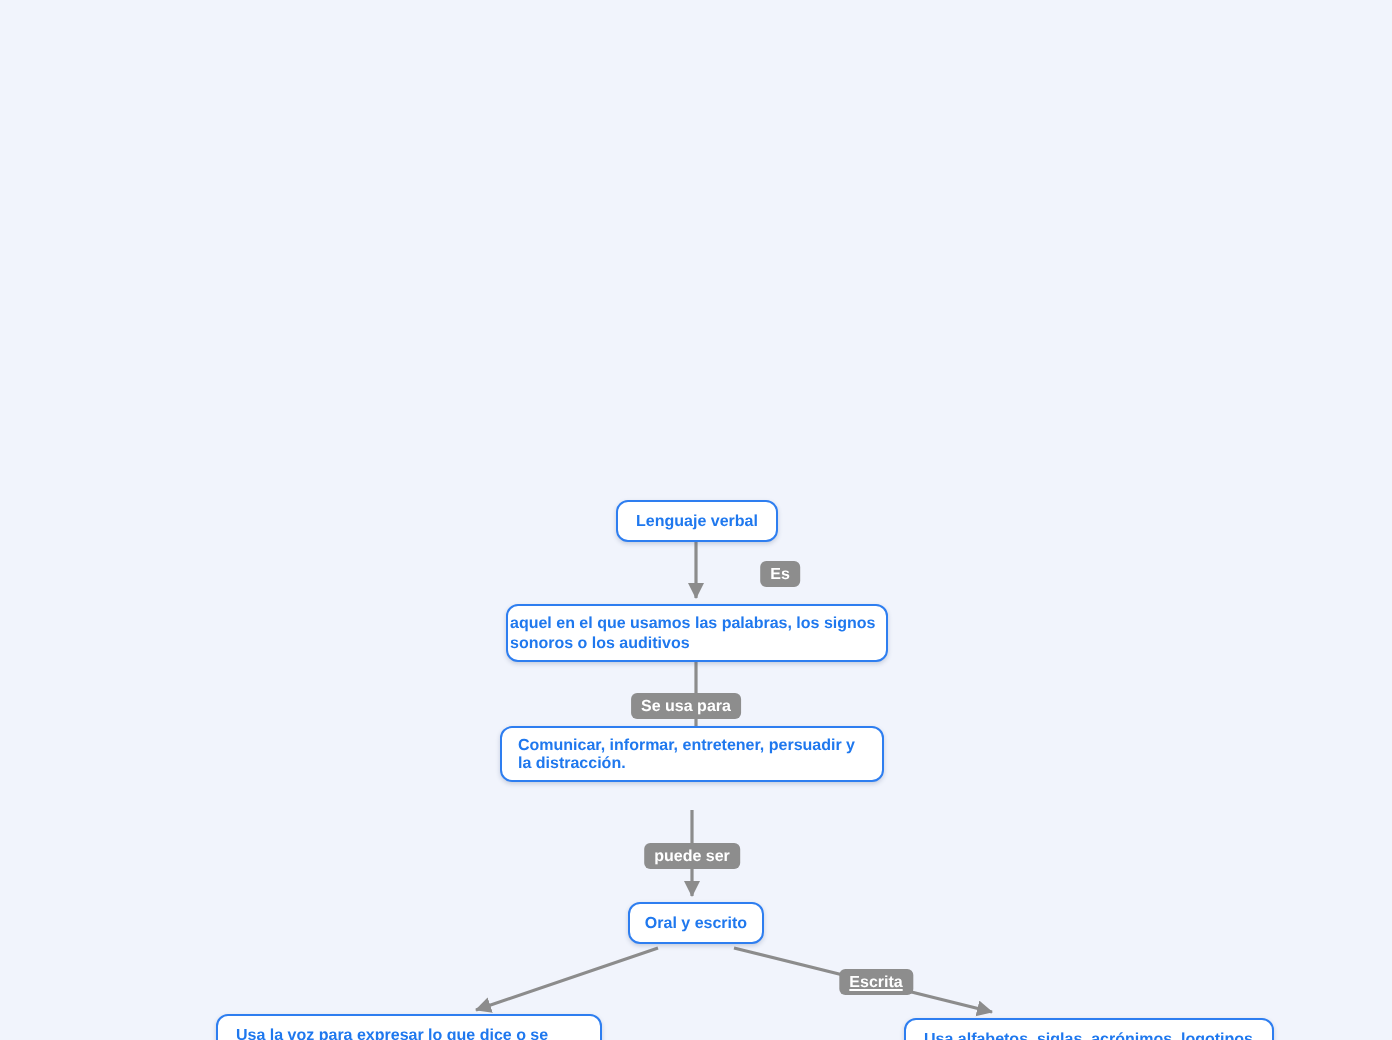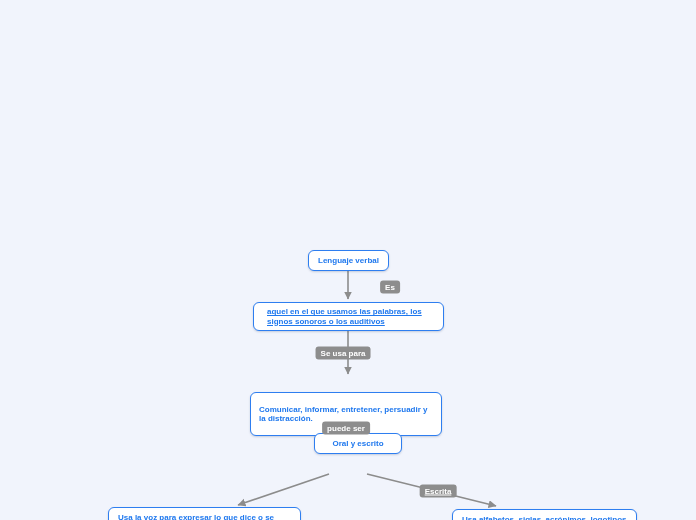--- a/index.html
+++ b/index.html
@@ -32,23 +32,23 @@
     font-weight: bold;
     font-size: 8px;
     line-height: 1.15;
     display: flex;
     align-items: center;
     box-shadow: 0 1px 2px rgba(70, 90, 130, 0.25);
     cursor: pointer;
   }
   .node-center { justify-content: center; text-align: center; }
   .node-root      { left: 308px; top: 250px; width: 81px;  height: 21px; }
-  .node-definition{ left: 253px; top: 302px; width: 191px; height: 29px; padding: 0 13px; text-decoration: underline; }
-  .node-purpose   { left: 250px; top: 392px; width: 192px; height: 44px; padding: 0 8px; }
-  .node-types     { left: 314px; top: 433px; width: 88px;  height: 21px; }
+  .node-definition{ left: 253px; top: 302px; width: 191px; height: 29px; padding: 0 1px; }
+  .node-purpose   { left: 250px; top: 363px; width: 192px; height: 28px; padding: 0 8px; }
+  .node-types     { left: 314px; top: 451px; width: 68px;  height: 21px; }
   .node-oral      { left: 108px; top: 507px; width: 193px; height: 36px; padding: 5px 9px; align-items: flex-start; }
   .node-escrita   { left: 452px; top: 509px; width: 185px; height: 36px; padding: 5px 9px; align-items: flex-start; }
   .edge-label {
     position: absolute;
     transform: translate(-50%, -50%);
     background: #8d8d8d;
     color: #ffffff;
     font-size: 8px;
     font-weight: bold;
     padding: 2px 5px;

